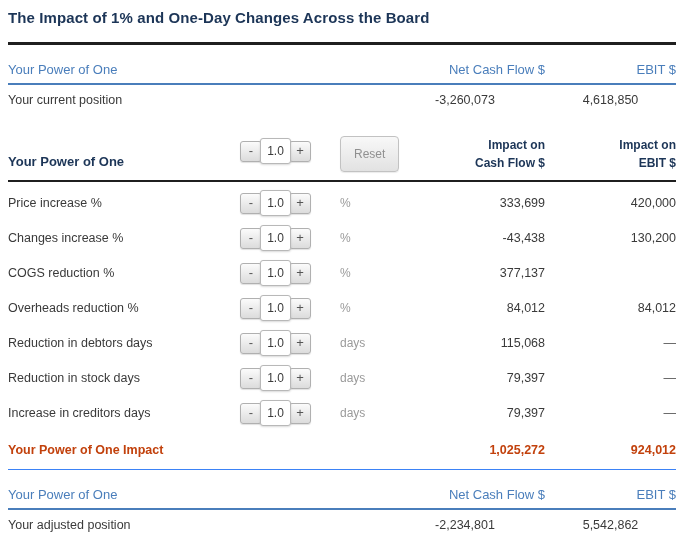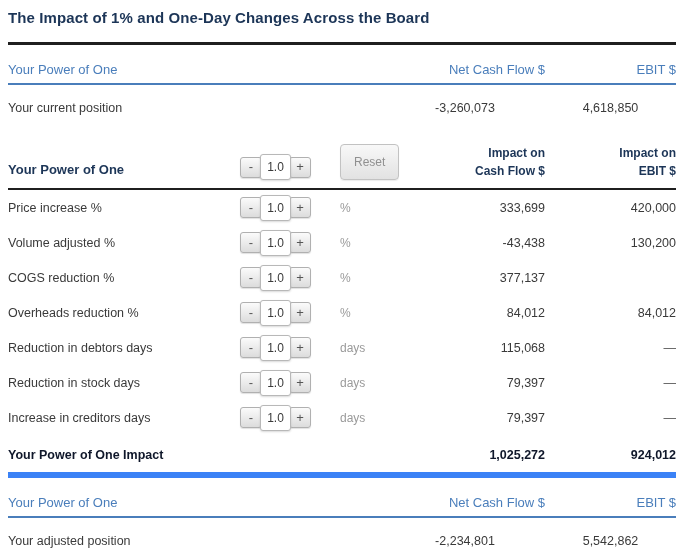--- a/index.html
+++ b/index.html
@@ -28,21 +28,21 @@
     align-items: end;
     font-size: 13px; color: #4a7ebb;
     padding-bottom: 6px;
     border-bottom: 2px solid #4a7ebb;
   }
   .pos-header .col-num { text-align: right; }
   .pos-row {
     display: grid; grid-template-columns: 1fr 160px 131px;
     align-items: center;
     font-size: 12.5px; color: #3a3a3a;
-    padding: 16px 0 9px 0;
+    padding: 8px 0 9px 0;
   }
   .pos-row .col-num { text-align: center; }
 
   
   .impact-section { margin-top: 12px; }
   .impact-grid {
     display: grid;
     grid-template-columns: 232px 100px 60px 145px 1fr;
     align-items: center;
   }
@@ -61,41 +61,41 @@
   }
   .irow { height: 35px; font-size: 12.5px; color: #3a3a3a; }
   .irow .num, .total-row .num { text-align: right; }
   .unit { color: #9a9a9a; font-size: 12px; }
   .dash { color: #555; }
 
   .total-row {
     display: grid; grid-template-columns: 232px 100px 60px 145px 1fr;
     align-items: center;
     height: 40px;
-    font-size: 12.5px; font-weight: bold; color: #0f172a;
-    border-bottom: 6px solid #3b82f6;
+    font-size: 12.5px; font-weight: bold; color: #c2410c;
+    border-bottom: 1px solid #3b82f6;
     margin-top: 3px;
   }
 
   
   .stepper { display: inline-flex; align-items: center; }
   .sbtn {
     width: 22px; height: 21px;
     background: linear-gradient(#fbfbfb, #dcdcdc);
     border: 1px solid #b0b0b0;
     border-radius: 3px;
     font-family: "Liberation Sans", sans-serif;
     font-size: 13px; line-height: 18px; color: #555;
     cursor: pointer;
     box-shadow: 0 1px 1px rgba(0,0,0,.12);
   }
   .sval {
     position: relative; z-index: 1;
     width: 31px; height: 26px;
-    margin: 0 -2px;
+    margin: 8px -2px;
     background: #fff;
     border: 1px solid #b8b8b8;
     border-radius: 3px;
     font-size: 12px; line-height: 24px; color: #3a3a3a;
     text-align: center;
     box-shadow: 0 1px 2px rgba(0,0,0,.15);
   }
   .reset-btn {
     height: 36px; padding: 0 13px;
     background: linear-gradient(#f8f8f8, #e2e2e2);
@@ -157,21 +157,21 @@
         <button class="sbtn">-</button>
         <span class="sval">1.0</span>
         <button class="sbtn">+</button>
       </div></div>
       <div class="unit">%</div>
       <div class="num">333,699</div>
       <div class="num">420,000</div>
     </div>
 
     <div class="impact-grid irow">
-      <div>Volume adjusted %</div>
+      <div>Changes increase %</div>
       <div><div class="stepper">
         <button class="sbtn">-</button>
         <span class="sval">1.0</span>
         <button class="sbtn">+</button>
       </div></div>
       <div class="unit">%</div>
       <div class="num">-43,438</div>
       <div class="num">130,200</div>
     </div>
 

